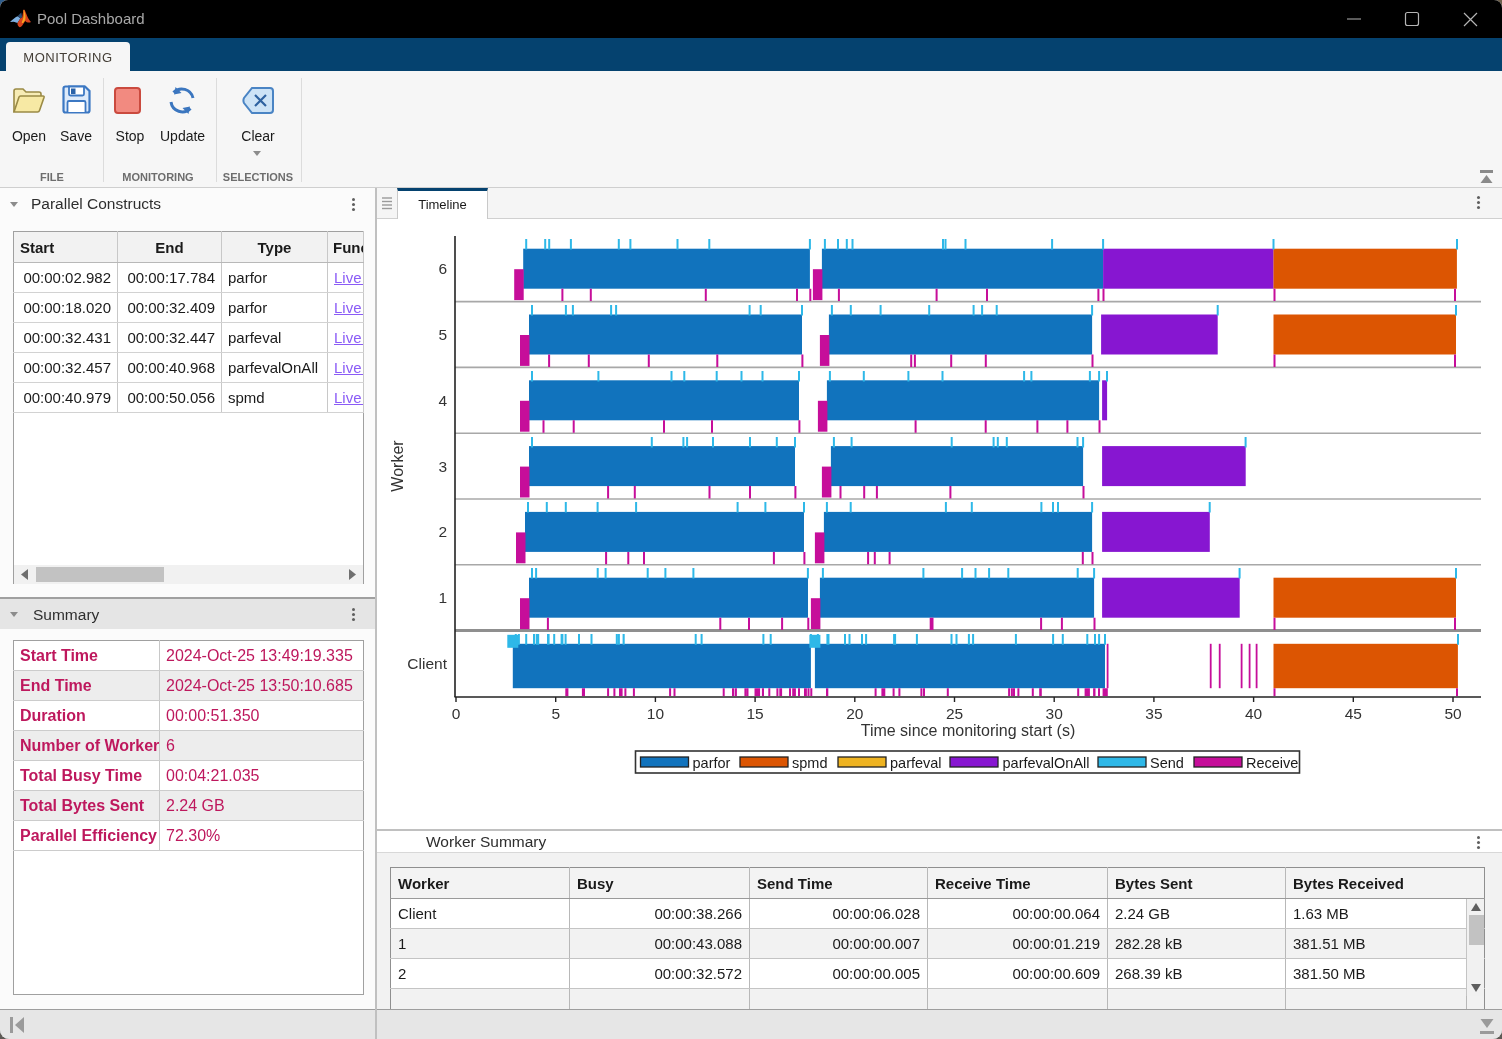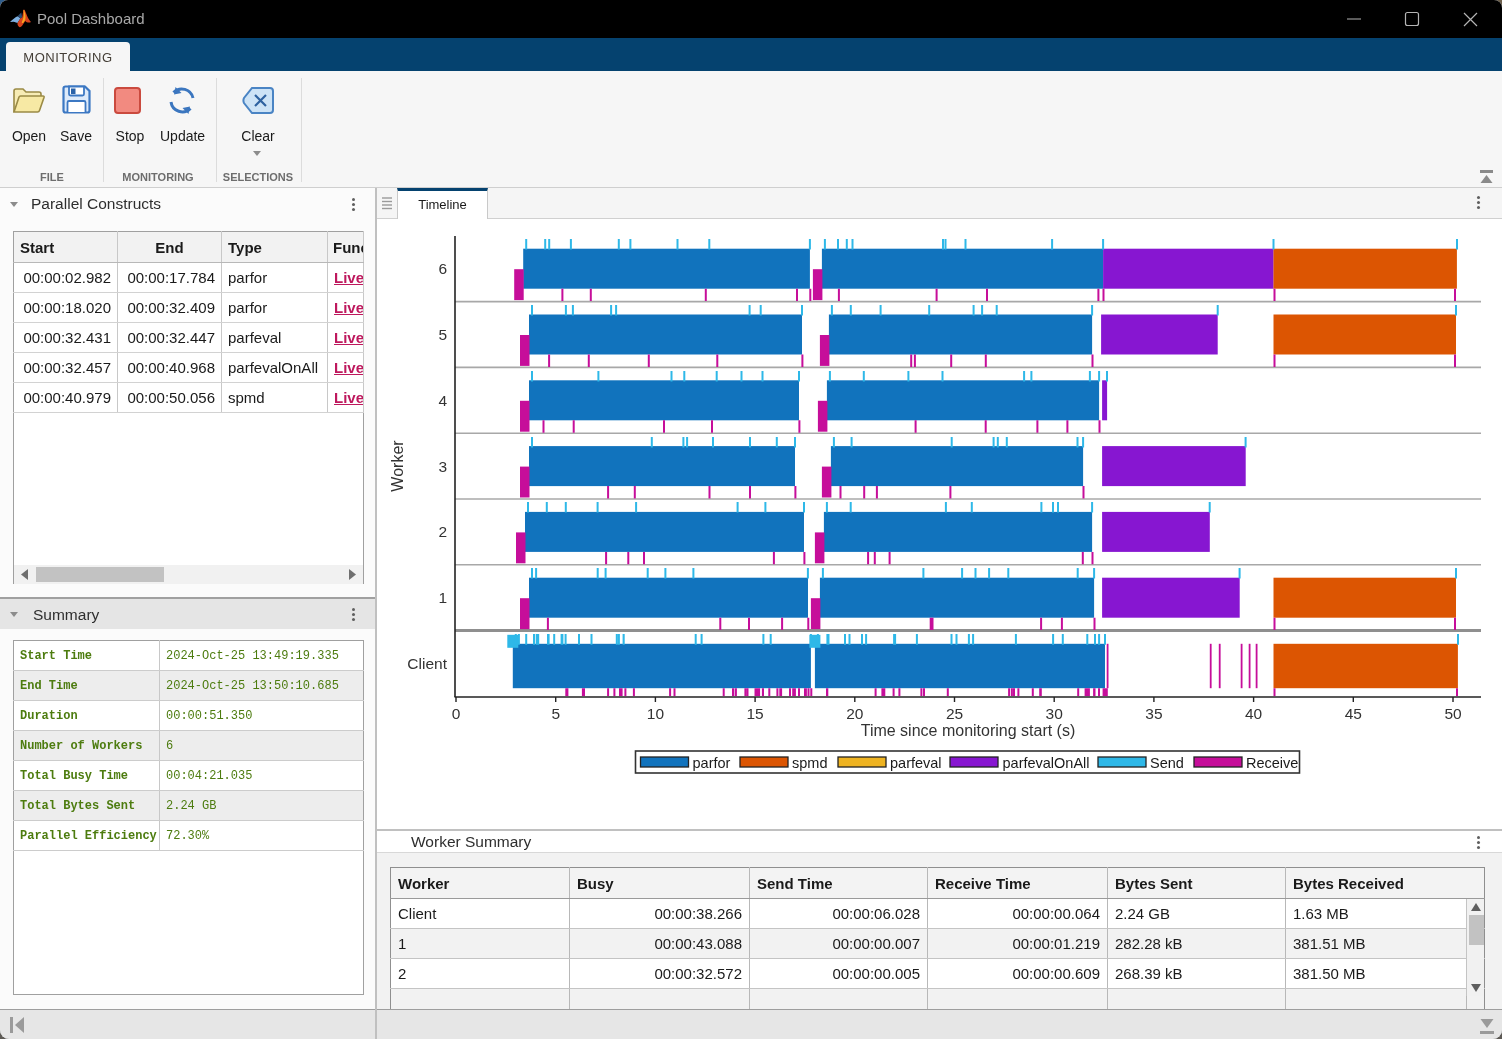--- a/index.html
+++ b/index.html
@@ -23,47 +23,47 @@
 .tlabel { font-size:14px; color:#1a1a1a; top:57px; text-align:center; }
 .tsec { font-size:11px; color:#6d6d6d; top:100px; text-align:center;font-weight:bold; }
 
 #leftpanel { left:0; top:188px; width:375px; height:822px; background:#fbfbfb; }
 .phead { font-size:15.5px; color:#2e2e2e; }
 table { border-collapse:collapse; table-layout:fixed; background:#fff; }
 
 #pctab { left:13px; top:43px; width:351px; border:1px solid #a0a0a0; background:#fff; }
 #pctab td, #pctab th { font-size:15px; color:#1a1a1a; height:30px; padding:0 6px;
   border-right:1px solid #c8c8c8; border-bottom:1px solid #d2d2d2; white-space:nowrap; overflow:hidden; }
-#pctab th { background:#f2f2f2; text-align:left; border-bottom:1px solid #b8b8b8; height:31px;}
+#pctab th { background:#f2f2f2; text-align:center; border-bottom:1px solid #b8b8b8; height:31px;}
 #pctab th.num { text-align:center; }
 .num { text-align:right; }
-a.live { color:#be185d; font-weight:bold; text-decoration:underline; }
+a.live { color:#8b5cf6; font-weight:normal; text-decoration:underline; }
 
 .sbtrack { background:#f1f1f1; }
 .sbthumb { background:#c2c2c2; }
 
 #sumtab { left:13px; top:452px; width:351px; border:1px solid #a0a0a0; background:#fff; }
-#sumtab td { font-size:12px; color:#4d7c0f; height:30px; padding:0 6px;
-  border-bottom:1px solid #cccccc; white-space:nowrap; overflow:hidden;font-family:Liberation Mono, monospace; }
+#sumtab td { font-size:16px; color:#be185d; height:30px; padding:0 6px;
+  border-bottom:1px solid #cccccc; white-space:nowrap; overflow:hidden; }
 #sumtab td.lbl { font-weight:bold; border-right:1px solid #c8c8c8; }
 #sumtab tr.alt td { background:#ededed; }
 
 #vdiv { left:375px; top:188px; width:2px; height:851px; background:#c0c0c0; }
 #blbar { left:0; top:1009px; width:375px; height:30px; background:#e6e6e6; border-top:1px solid #9e9e9e; }
 #brbar { left:377px; top:1009px; width:1125px; height:30px; background:#e6e6e6; border-top:1px solid #9e9e9e; }
 
 #rtabstrip { left:377px; top:188px; width:1125px; height:31px; background:#f5f5f5;
   border-bottom:1px solid #d0d0d0; }
 #timelinetab { left:397px; top:188px; width:91px; height:31px; background:#fff;
   border-left:1px solid #c9c9c9; border-right:1px solid #c9c9c9; border-top:3.5px solid #05426f;
   font-size:13px; color:#1a1a1a; text-align:center; line-height:27px; }
 #chartarea { left:377px; top:219px; width:1125px; height:610px; background:#fff; }
 #hdiv { left:377px; top:829px; width:1125px; height:2px; background:#c0c0c0; }
 #wspanel { left:377px; top:831px; width:1125px; height:178px; background:#f2f2f2; }
-#wshead { left:411px; top:833px; font-size:15.5px; color:#2e2e2e; }
+#wshead { left:426px; top:833px; font-size:15.5px; color:#2e2e2e; }
 #wstab { left:390px; top:867px; width:1095px; border:1px solid #8f8f8f; background:#fff; }
 #wstab td, #wstab th { font-size:15px; color:#1a1a1a; height:30px; padding:0 7px;
   border-right:1px solid #b8b8b8; border-bottom:1px solid #c4c4c4; white-space:nowrap; overflow:hidden; }
 #wstab th { background:#f3f3f3; text-align:left; border-bottom:1px solid #9a9a9a; height:31px; }
 #wstab tr.alt td { background:#f2f2f2; }
 .kebab { width:3px; height:3px; border-radius:50%; background:#5f5f5f;
   box-shadow:0 5px 0 #5f5f5f, 0 10px 0 #5f5f5f; }
 .caret { width:0; height:0; border-left:4.5px solid transparent; border-right:4.5px solid transparent;
   border-top:5.5px solid #8c8c8c; }
 </style></head>

